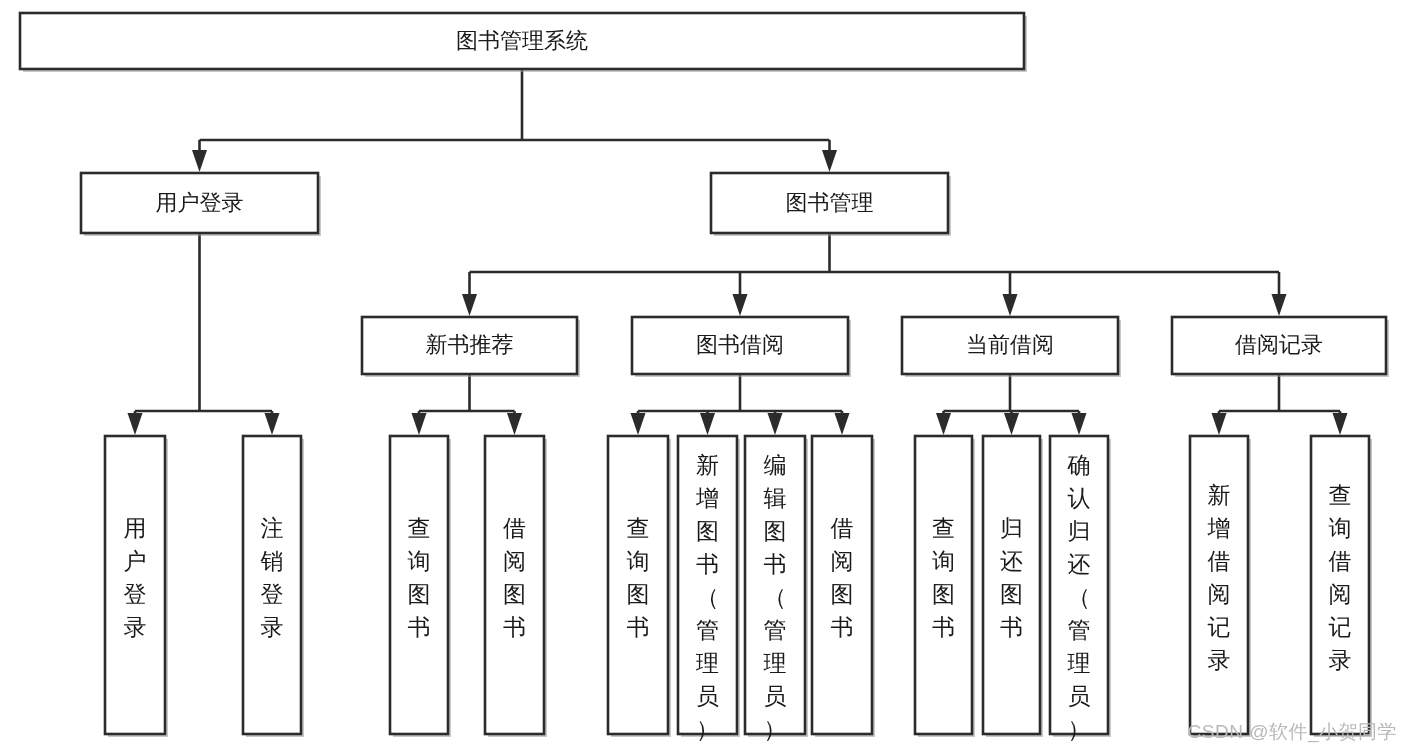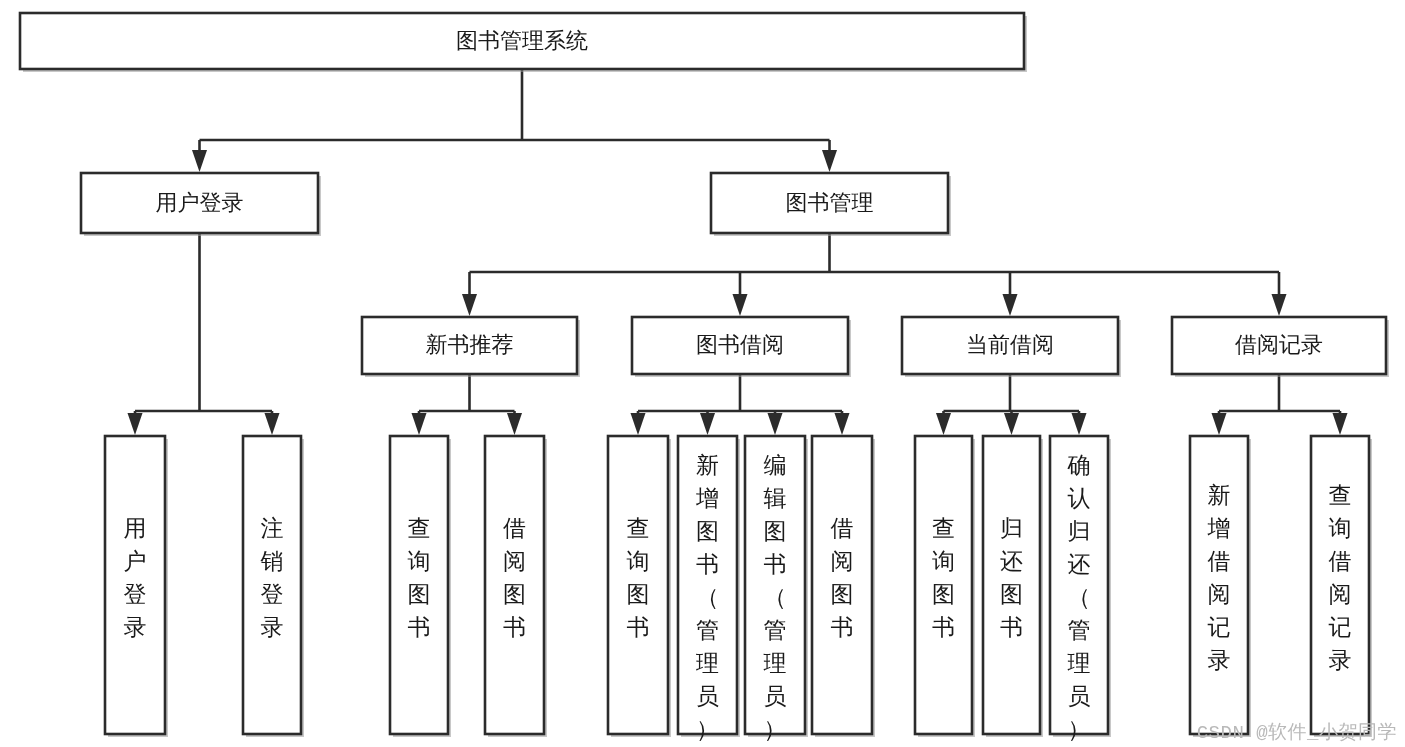--- a/index.html
+++ b/index.html
@@ -57,21 +57,21 @@
   .node-label-vertical {
     font-family: "Liberation Sans", "DejaVu Sans", sans-serif;
     fill: #1a1a1a;
     font-size: 23px;
     text-anchor: middle;
   }
   .watermark {
     position: absolute;
     right: 8px;
     bottom: 2px;
-    font-family: Liberation Mono, monospace;
+    font-family: Liberation Sans, sans-serif;
     font-size: 19px;
     color: #b9b9b9;
     letter-spacing: 0.5px;
     white-space: nowrap;
     pointer-events: none;
   }
 </style>
 </head>
 <body>
 

